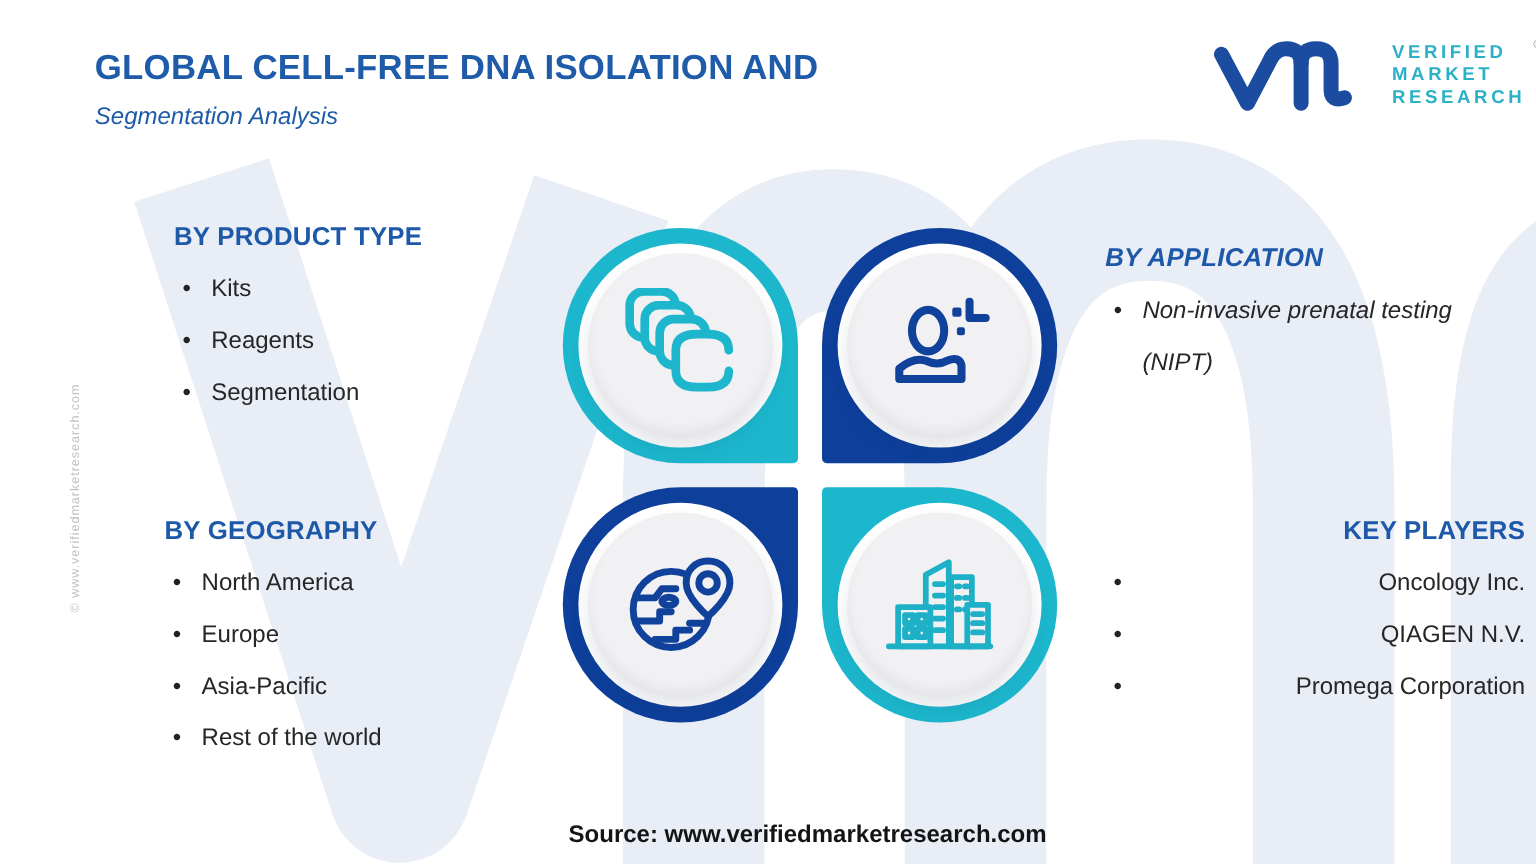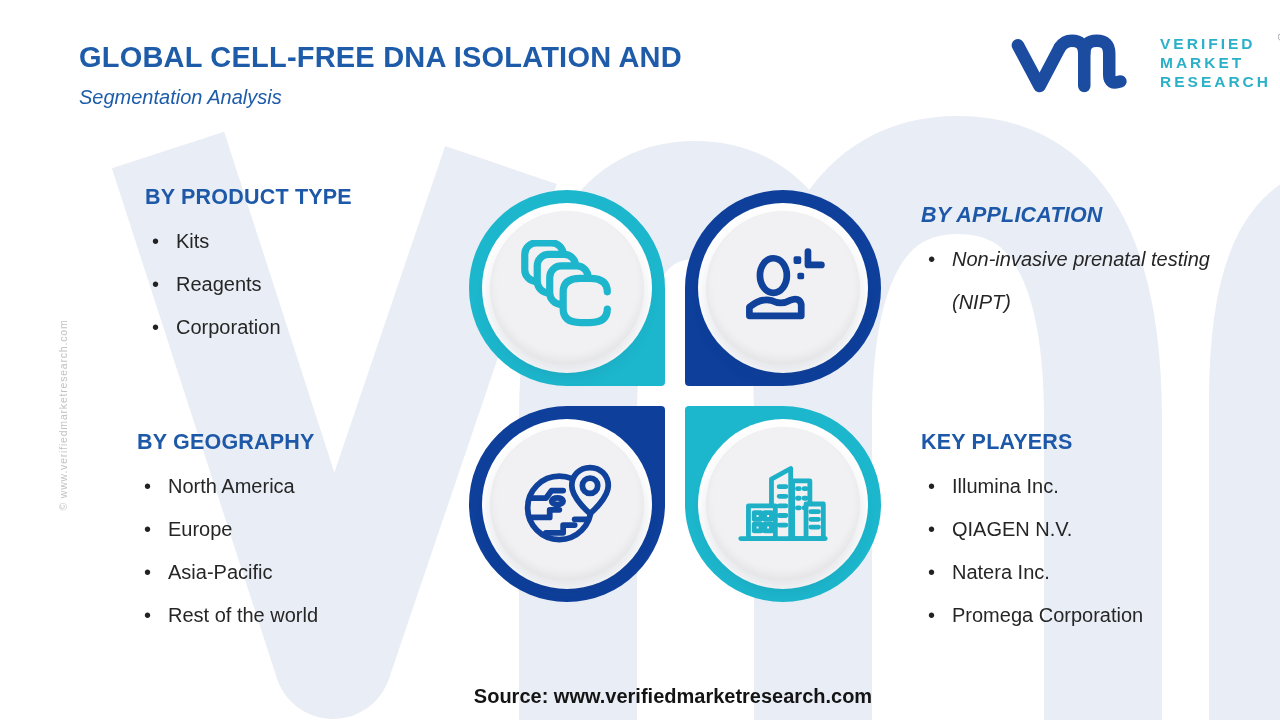--- a/index.html
+++ b/index.html
@@ -21,21 +21,21 @@
 
   
   .sec{position:absolute;}
   .sec h2{margin:0 0 10px 0;font-size:21.5px;font-weight:700;color:#1d59a8;letter-spacing:.2px;}
   .sec ul{margin:0;padding:0;list-style:none;}
   .sec li{position:relative;font-size:20px;color:#262626;line-height:43px;padding-left:31px;}
   .sec li::before{content:"\2022";position:absolute;left:7px;top:0;color:#222;}
   .sec-product{left:112px;top:185px;width:320px;}
   .sec-application{left:888px;top:203px;width:312px;font-style:italic;}
   .sec-geography{left:104px;top:430px;width:330px;}
-  .sec-players{left:888px;top:430px;width:350px;}
+  .sec-players{left:888px;top:430px;width:350px;text-align:right;}
 
   
   .pod{position:absolute;width:196px;height:196px;}
   .pod::before{content:"";position:absolute;inset:13px;background:#fff;border-radius:50%;}
   .pod-face{position:absolute;inset:21px;background:#f1f1f3;border-radius:50%;display:flex;align-items:center;justify-content:center;box-shadow:0 10px 16px rgba(30,50,80,.12), inset 0 -6px 10px rgba(0,0,0,.05);}
   .pod-tl{left:436px;top:190px;background:#1cb7cd;border-radius:50% 50% 4px 50%;}
   .pod-tr{left:652px;top:190px;background:#0d3f9b;border-radius:50% 50% 50% 4px;}
   .pod-bl{left:436px;top:406px;background:#0d3f9b;border-radius:50% 4px 50% 50%;}
   .pod-br{left:652px;top:406px;background:#1cb7cd;border-radius:4px 50% 50% 50%;}
   .pod-face svg{width:96px;height:96px;}
@@ -79,21 +79,21 @@
         <div>RESEARCH</div>
         <span class="reg">®</span>
       </div>
     </div>
 
     <div class="sec sec-product">
       <h2>BY PRODUCT TYPE</h2>
       <ul>
         <li>Kits</li>
         <li>Reagents</li>
-        <li>Corporation</li>
+        <li>Segmentation</li>
       </ul>
     </div>
 
     <div class="sec sec-application">
       <h2>BY APPLICATION</h2>
       <ul>
         <li>Non-invasive prenatal testing (NIPT)</li>
       </ul>
     </div>
 
@@ -103,23 +103,22 @@
         <li>North America</li>
         <li>Europe</li>
         <li>Asia-Pacific</li>
         <li>Rest of the world</li>
       </ul>
     </div>
 
     <div class="sec sec-players">
       <h2>KEY PLAYERS</h2>
       <ul>
-        <li>Illumina Inc.</li>
+        <li>Oncology Inc.</li>
         <li>QIAGEN N.V.</li>
-        <li>Natera Inc.</li>
         <li>Promega Corporation</li>
       </ul>
     </div>
 
     <div class="pod pod-tl">
       <div class="pod-face">
         <svg viewBox="0 0 100 100">
           <g stroke="#1db6cc" stroke-width="7.5" stroke-linecap="round" stroke-linejoin="round">
             <rect x="6" y="3" width="40" height="40" rx="12" fill="#f1f1f3"></rect>
             <rect x="19" y="15" width="40" height="40" rx="12" fill="#f1f1f3"></rect>

